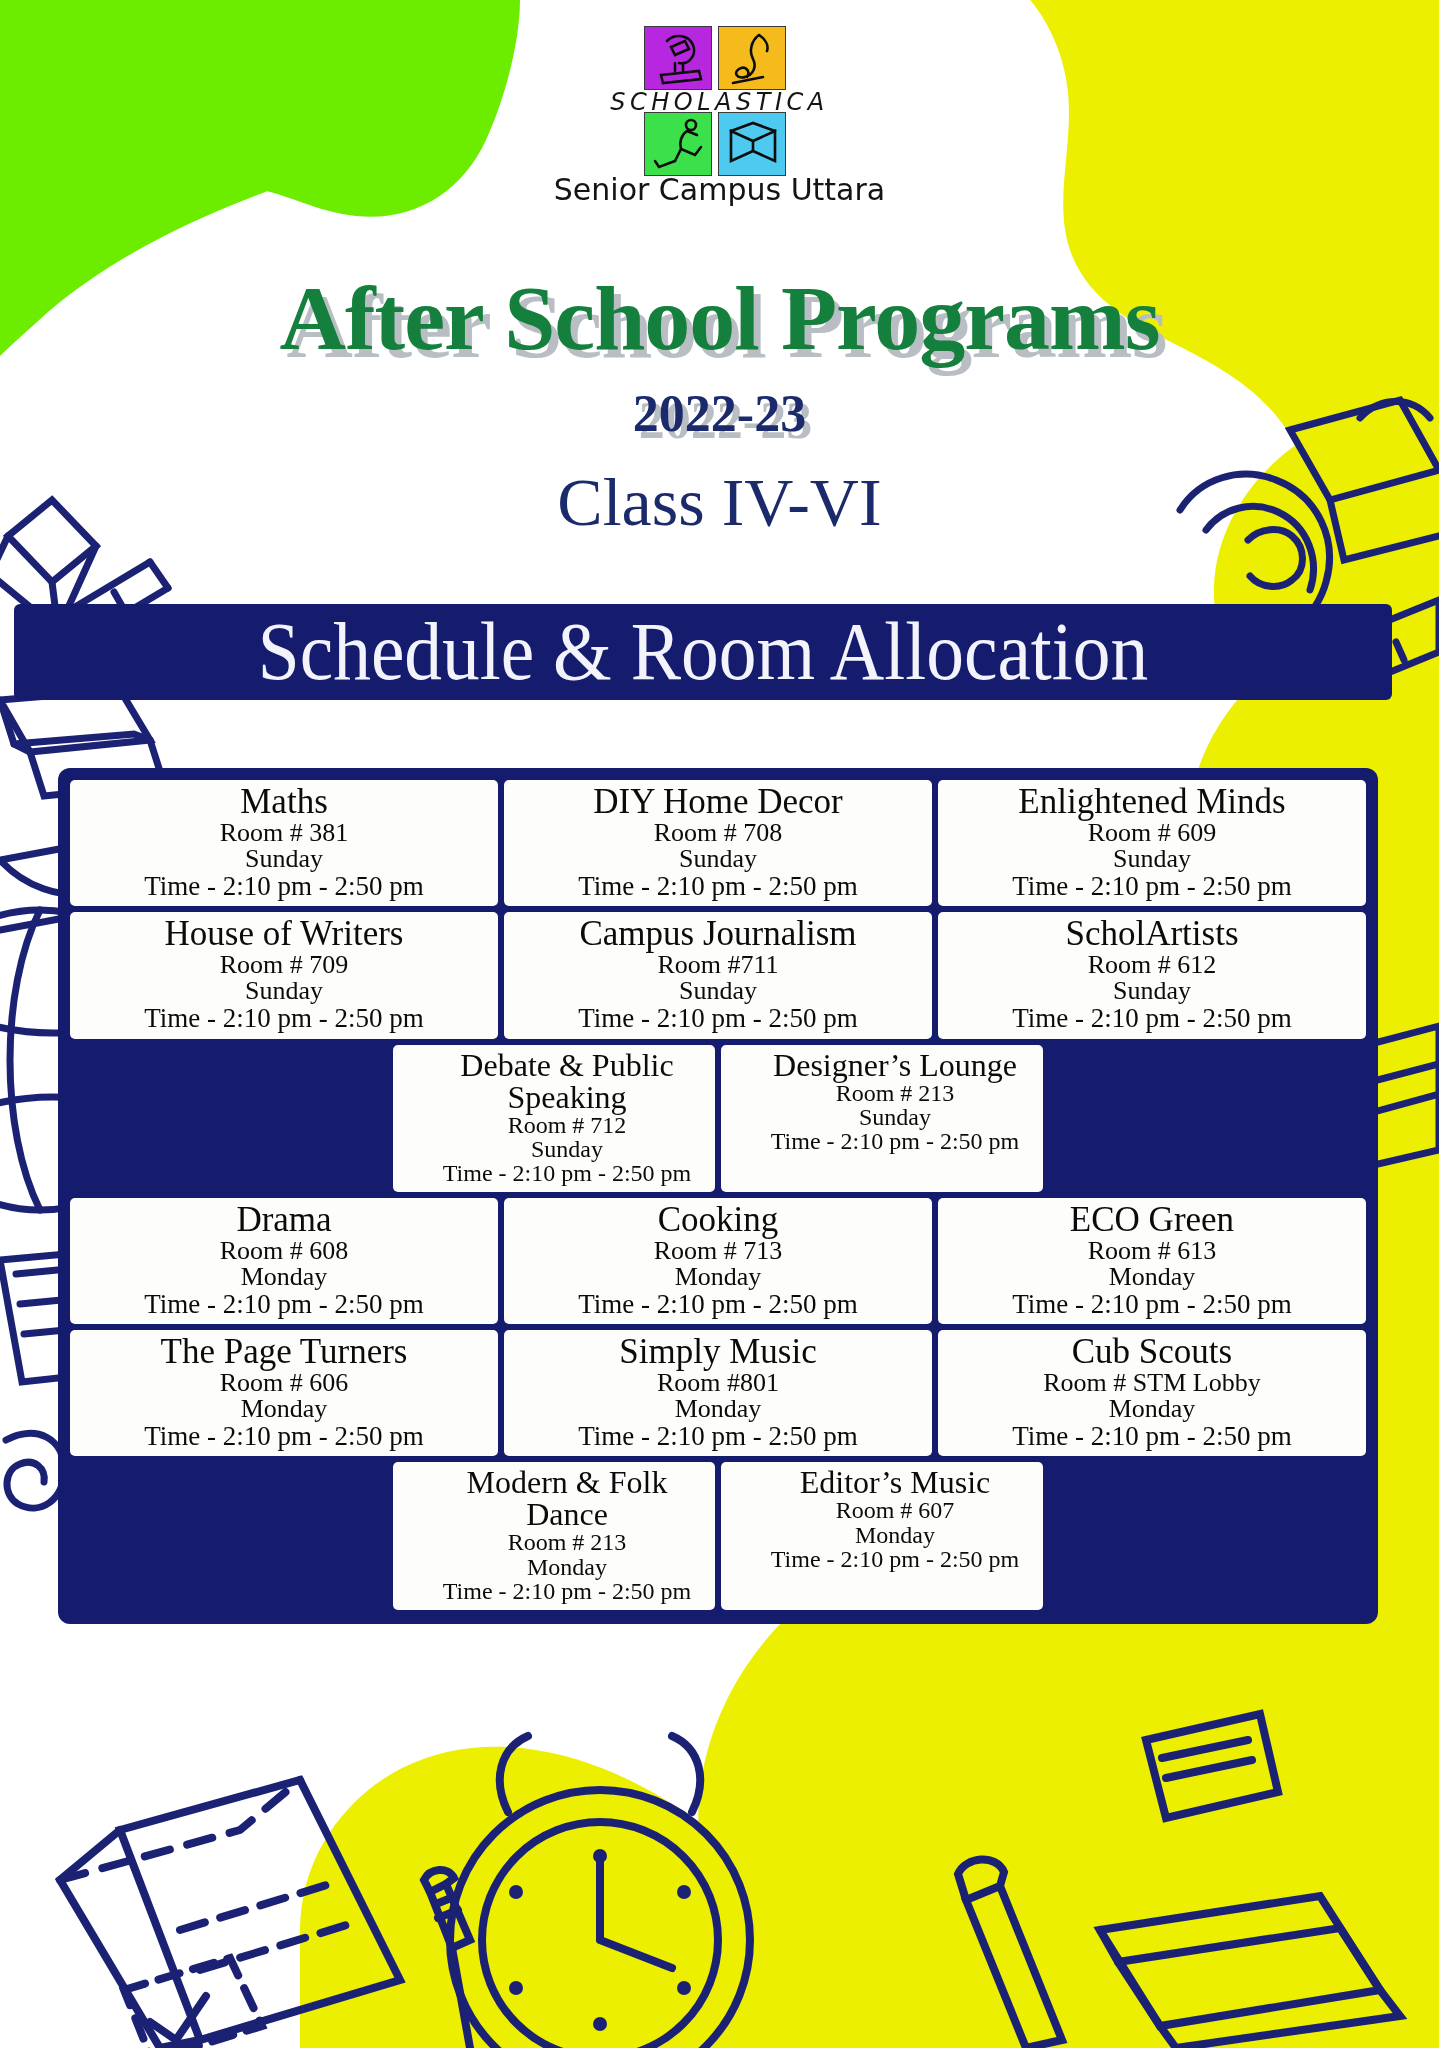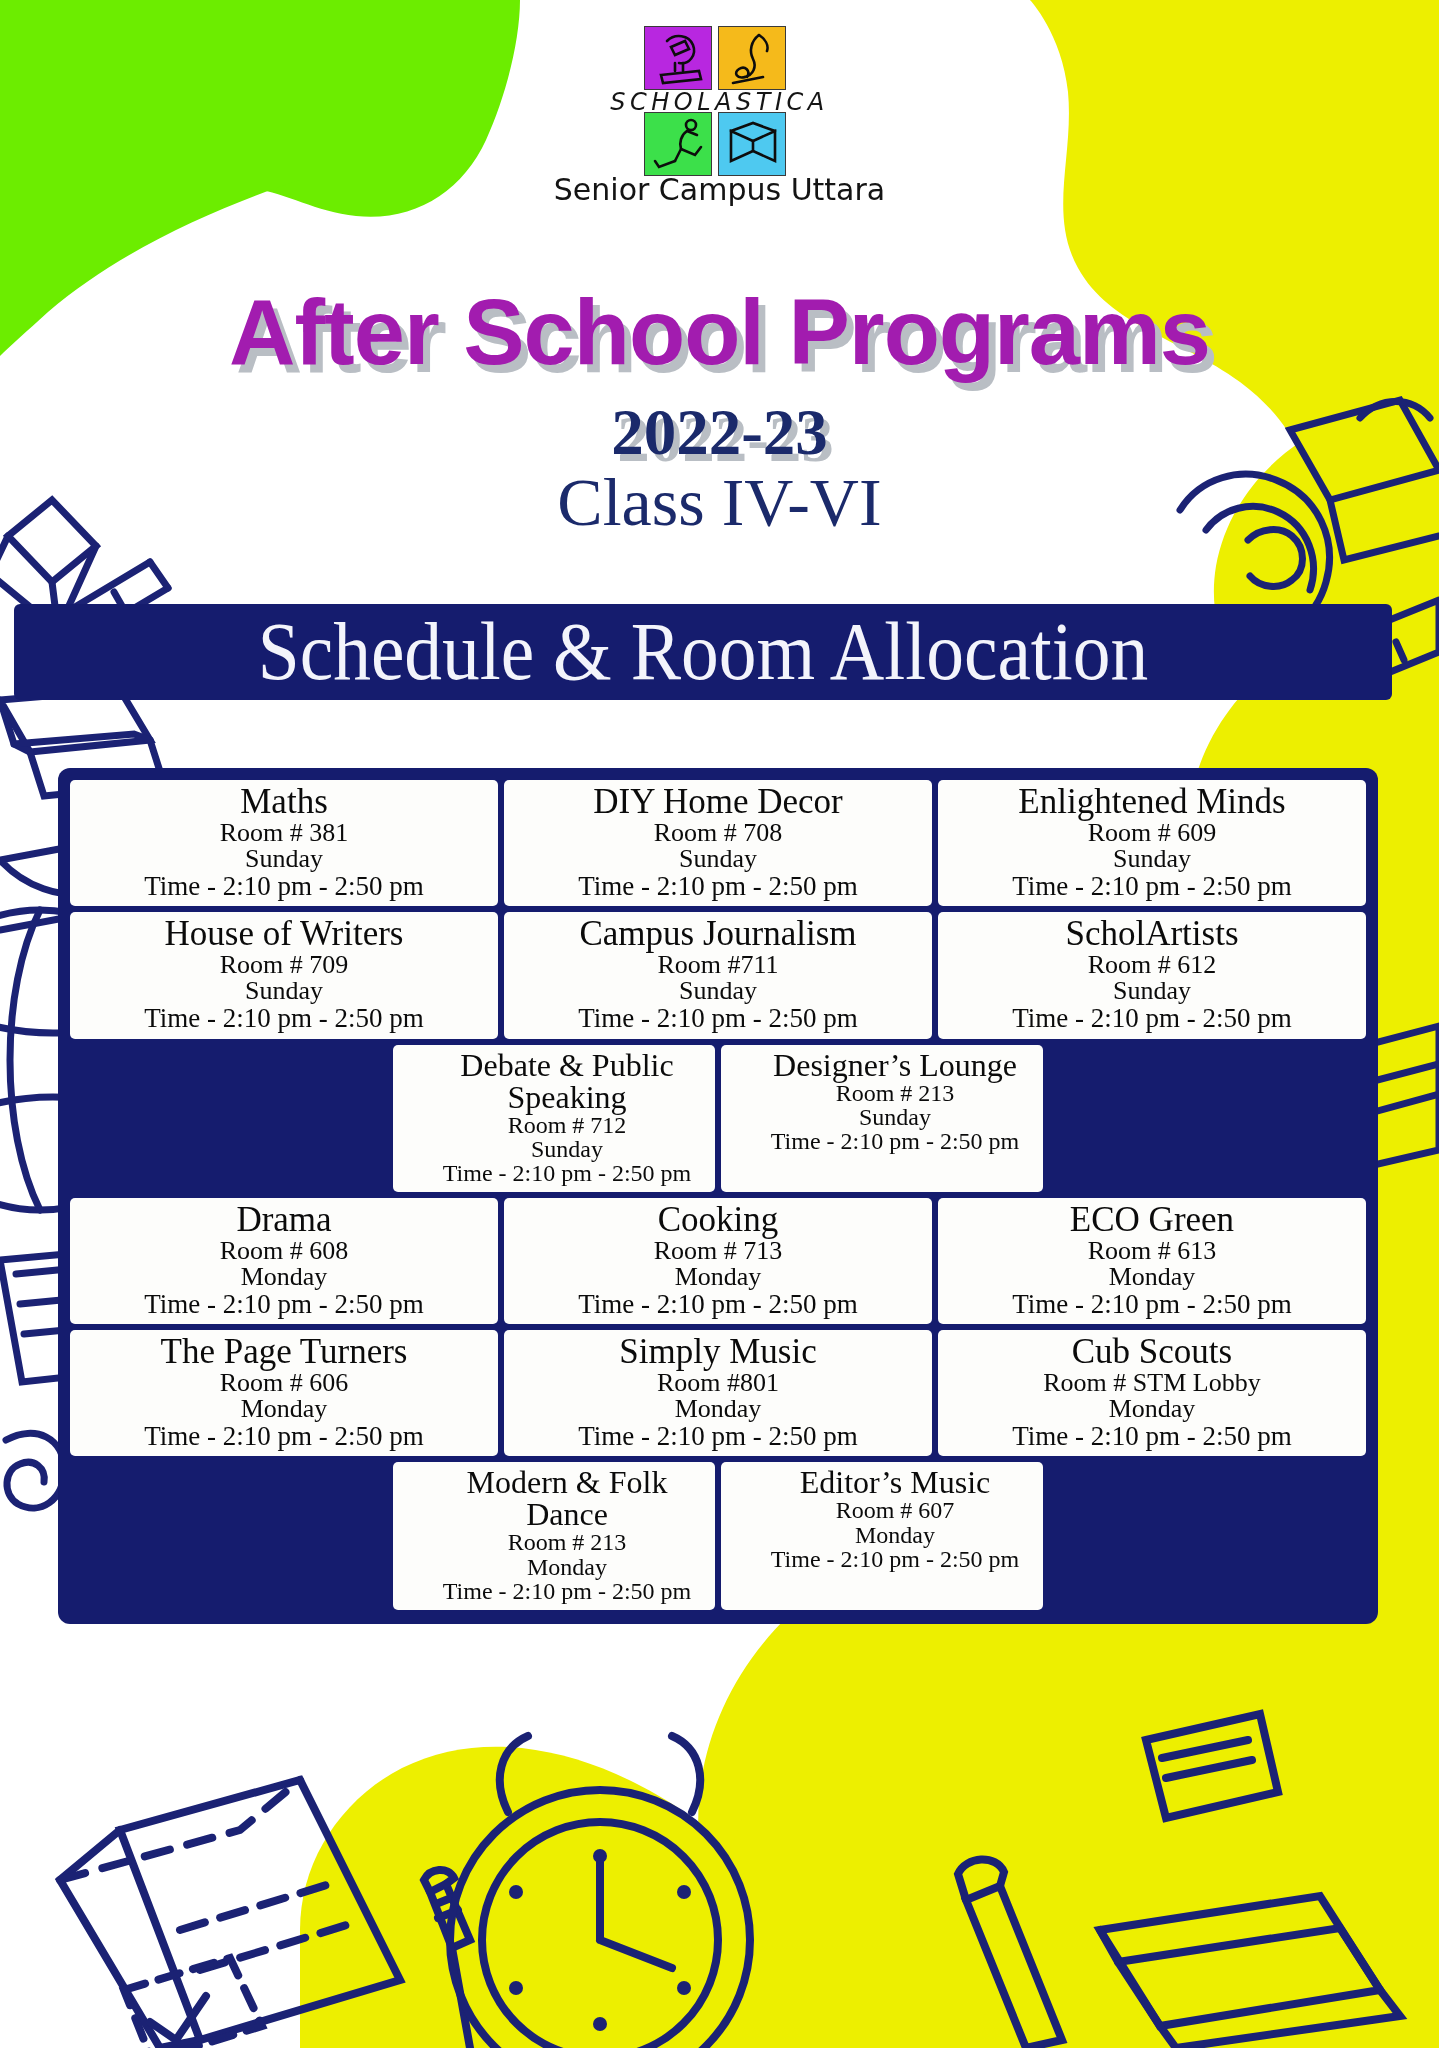--- a/index.html
+++ b/index.html
@@ -51,36 +51,36 @@
   }
 
   .campus {
     position:absolute; left:0; top:172px; width:1439px;
     text-align:center;
     font-family:"DejaVu Sans", sans-serif;
     font-size:30px; color:#141414; font-weight:400;
   }
 
   .title-main {
-    position:absolute; left:0; top:286px; width:1439px;
+    position:absolute; left:0; top:272px; width:1439px;
     text-align:center;
-    font-family:Liberation Sans, sans-serif;
+    font-family:Liberation Serif, serif;
     font-weight:700;
     font-size:92px;
     line-height:1;
-    color:#a21caf;
+    color:#15803d;
     text-shadow:7px 8px 0 #b9bec4;
     letter-spacing:-1px;
   }
   .title-year {
-    position:absolute; left:0; top:400px; width:1439px;
+    position:absolute; left:0; top:388px; width:1439px;
     text-align:center;
     font-family:"Liberation Serif", serif;
     font-weight:700;
-    font-size:65px;
+    font-size:52px;
     line-height:1;
     color:#1b2a6b;
     text-shadow:6px 7px 0 #b9bec4;
   }
   .title-class {
     position:absolute; left:0; top:468px; width:1439px;
     text-align:center;
     font-family:"Liberation Serif", serif;
     font-weight:400;
     font-size:68px;

